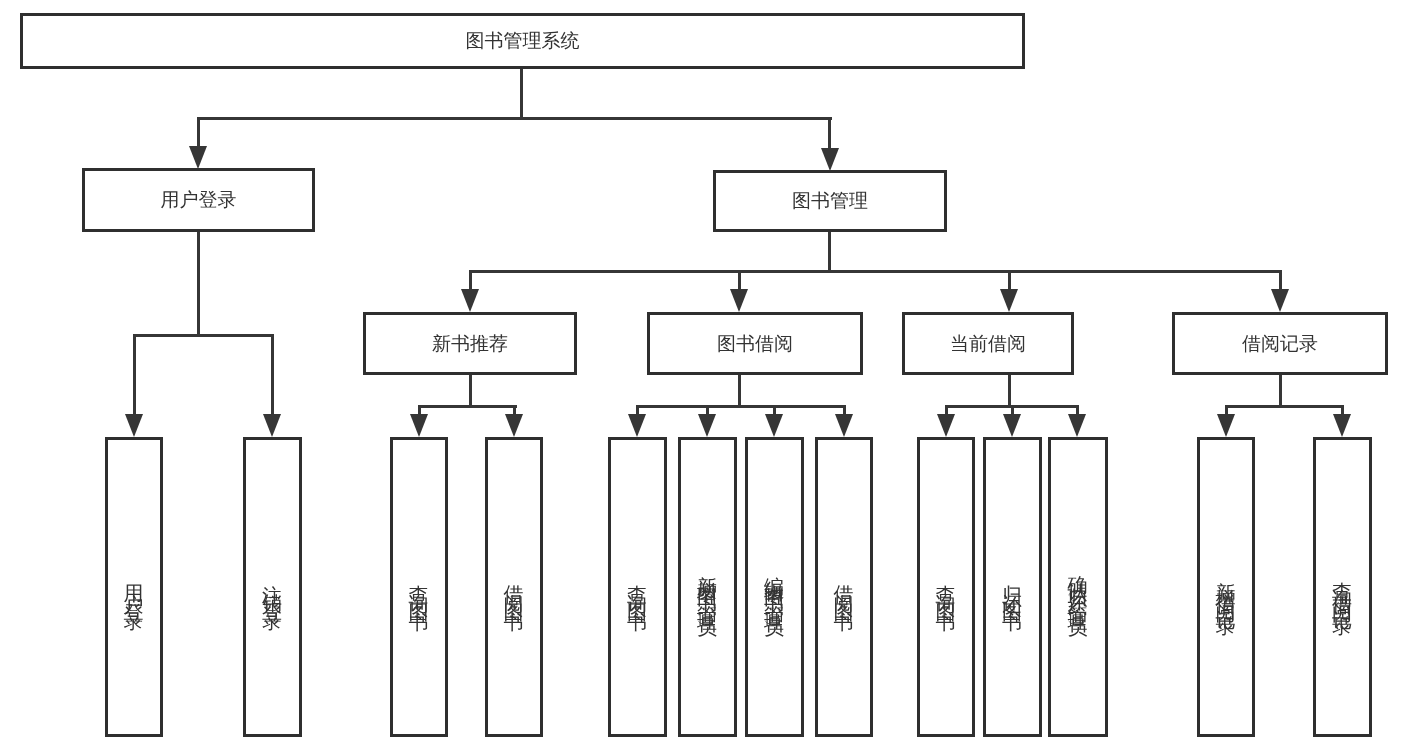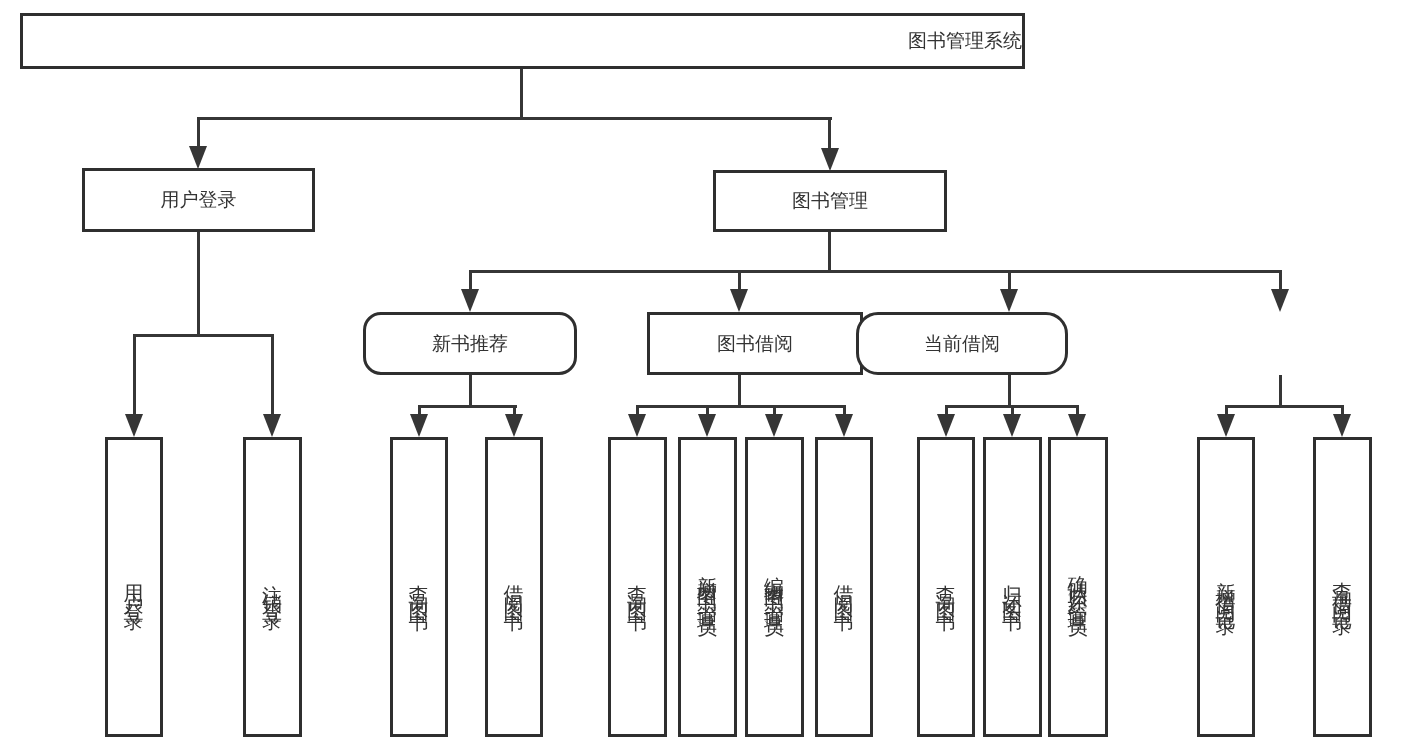--- a/index.html
+++ b/index.html
@@ -27,44 +27,47 @@
   .watermark{
     position:absolute;left:1183px;top:715px;font-size:19px;
     color:rgba(186,158,158,0.9);white-space:nowrap;z-index:5;
   }
 </style>
 </head>
 <body>
 
 <div id="canvas">
 
-  <div class="node" style="left:20px;top:13px;width:1005px;height:56px;justify-content:flex-end;">
+  <div class="node" style="left:20px;top:13px;width:1005px;height:56px;">
     <span>图书管理系统</span>
   </div>
 
   <div class="node" style="left:82px;top:168px;width:233px;height:64px;">
     <span>用户登录</span>
   </div>
 
   <div class="node" style="left:713px;top:170px;width:234px;height:62px;text-align:center;">
     <span>图书管理</span>
   </div>
 
-  <div class="node" style="left:363px;top:312px;width:214px;height:63px;border-radius:18px;">
+  <div class="node" style="left:363px;top:312px;width:214px;height:63px;">
     <span>新书推荐</span>
   </div>
 
   <div class="node" style="left:632px;top:312px;width:216px;height:63px;margin-left:15px;">
     <span>图书借阅</span>
   </div>
 
-  <div class="node" style="left:856px;top:312px;width:212px;height:63px;border-radius:22px;">
+  <div class="node" style="left:902px;top:312px;width:172px;height:63px;">
     <span>当前借阅</span>
   </div>
 
+  <div class="node" style="left:1172px;top:312px;width:216px;height:63px;">
+    <span>借阅记录</span>
+  </div>
 
   <div class="node leaf" style="left:105px;top:437px;width:58px;height:300px;">
     <span>用户登录</span>
   </div>
   <div class="node leaf" style="left:243px;top:437px;width:59px;height:300px;">
     <span>注销登录</span>
   </div>
 
   <div class="node leaf" style="left:390px;top:437px;width:58px;height:300px;">
     <span>查询图书</span>

